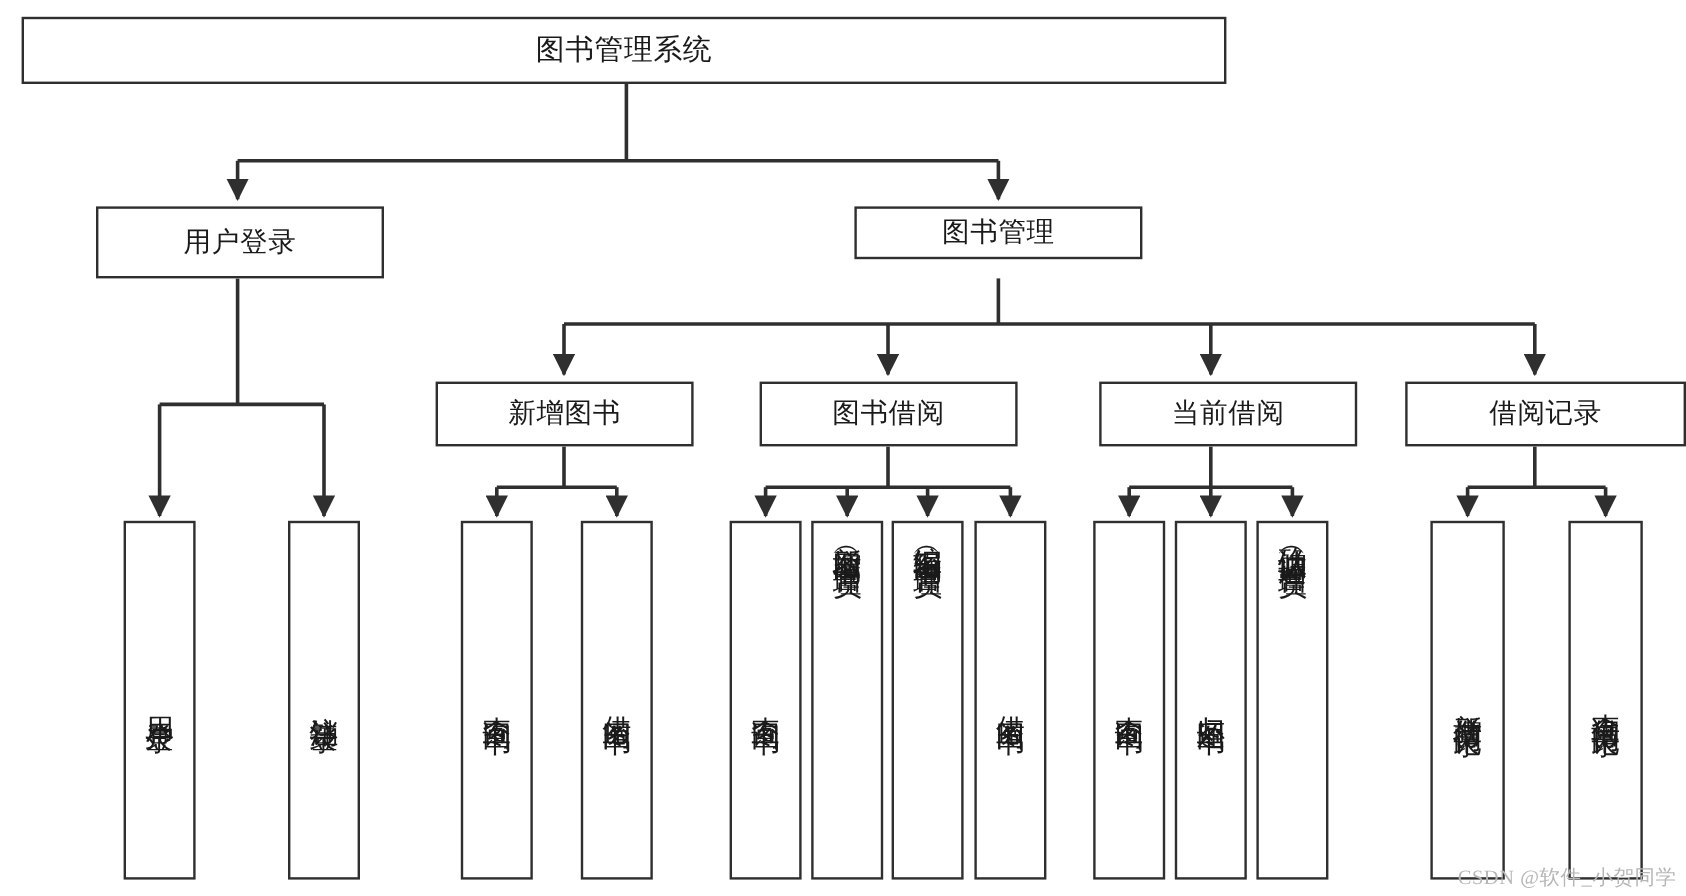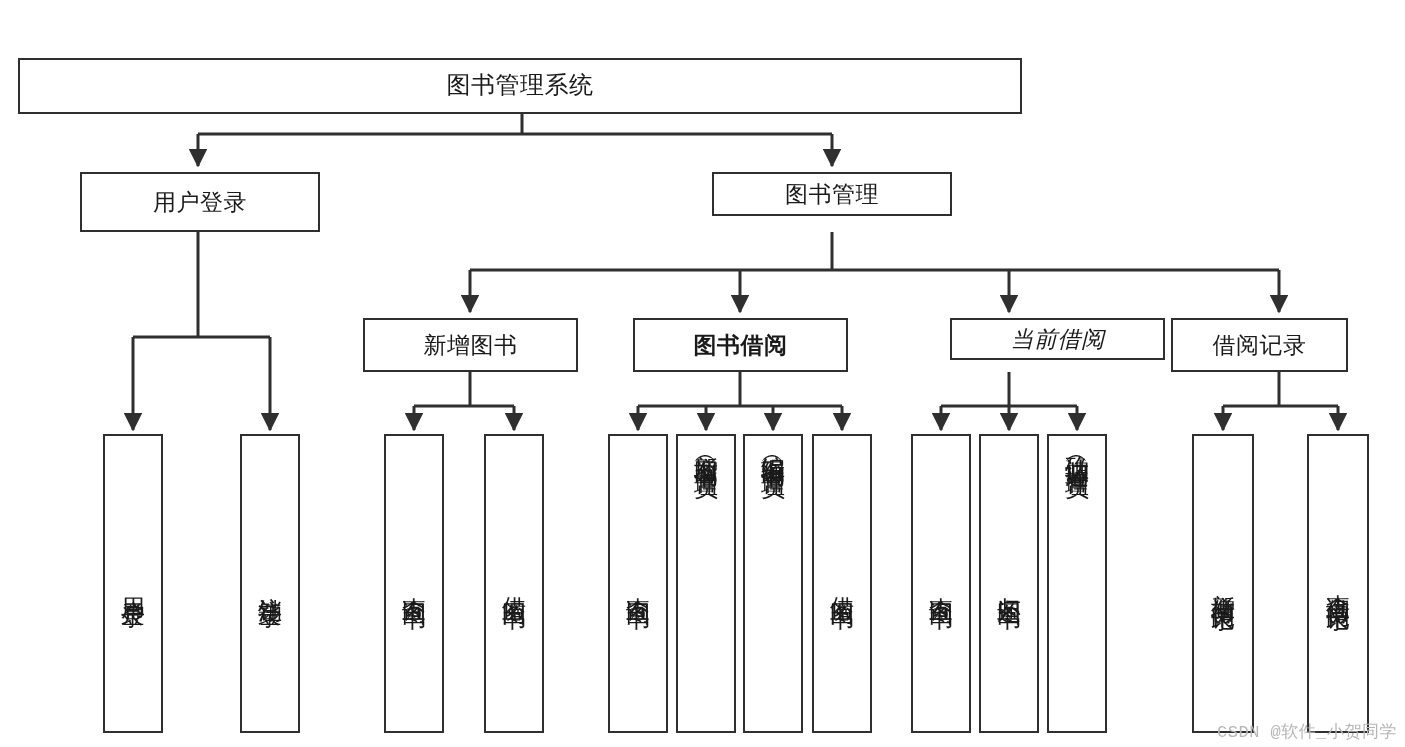--- a/index.html
+++ b/index.html
@@ -65,21 +65,21 @@
     align-items: center;
   }
   #watermark {
     position: absolute;
     right: 8px;
     bottom: 4px;
     font-size: 17px;
     color: #b6b6b6;
     letter-spacing: 0.5px;
     white-space: nowrap;
-    font-family: Liberation Mono, monospace;
+    font-family: Liberation Serif, serif;
   }
 </style>
 </head>
 <body>
 
 <div id="stage">
 
   <svg id="edges" viewBox="0 0 1405 747" width="1405" height="747" aria-hidden="true">
     <defs>
       <marker id="arrow" viewBox="0 0 10 10" refX="9.2" refY="5" markerWidth="6.2" markerHeight="6.2" orient="auto-start-reverse">
@@ -123,41 +123,41 @@
       <path d="M 1009 406 L 1009 430" marker-end="url(#arrow)"></path>
       <path d="M 1077 406 L 1077 430" marker-end="url(#arrow)"></path>
 
       <path d="M 1279 372 L 1279 406"></path>
       <path d="M 1223 406 L 1338 406"></path>
       <path d="M 1223 406 L 1223 430" marker-end="url(#arrow)"></path>
       <path d="M 1338 406 L 1338 430" marker-end="url(#arrow)"></path>
     </g>
   </svg>
 
-  <div class="node h root" style="left:18px; top:14px; width:1004px; height:56px;margin-top:44px;">
+  <div class="node h root" style="left:18px; top:14px; width:1004px; height:56px;">
     <span class="lbl">图书管理系统</span>
   </div>
 
   <div class="node h" style="left:80px; top:172px; width:240px; height:60px;">
     <span class="lbl">用户登录</span>
   </div>
   <div class="node h" style="left:712px; top:172px; width:240px; height:44px;">
     <span class="lbl">图书管理</span>
   </div>
 
   <div class="node h" style="left:363px; top:318px; width:215px; height:54px;">
     <span class="lbl">新增图书</span>
   </div>
-  <div class="node h" style="left:633px; top:318px; width:215px; height:54px;font-weight:bold;">
+  <div class="node h" style="left:633px; top:318px; width:215px; height:54px;">
     <span class="lbl">图书借阅</span>
   </div>
-  <div class="node h" style="left:950px; top:318px; width:215px; height:42px;font-style:italic;">
+  <div class="node h" style="left:916px; top:318px; width:215px; height:54px;">
     <span class="lbl">当前借阅</span>
   </div>
-  <div class="node h" style="left:1171px; top:318px; width:177px; height:54px;">
+  <div class="node h" style="left:1171px; top:318px; width:234px; height:54px;">
     <span class="lbl">借阅记录</span>
   </div>
 
   <div class="node v mid" style="left:103px; top:434px; width:60px; height:299px;">
     <span class="lbl">用户登录</span>
   </div>
   <div class="node v mid" style="left:240px; top:434px; width:60px; height:299px;">
     <span class="lbl">注销登录</span>
   </div>
 

